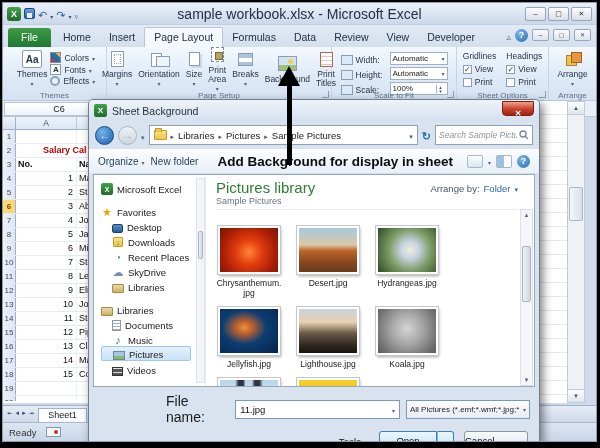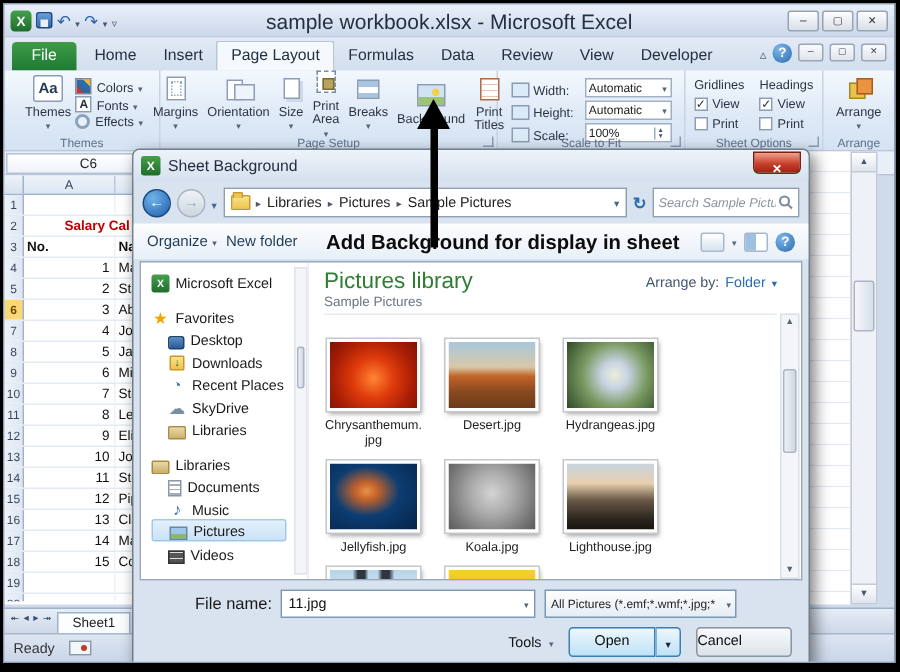--- a/index.html
+++ b/index.html
@@ -182,21 +182,21 @@
 .t4{background:radial-gradient(circle at 50% 45%,#d4d4d4 0%,#a8a8a8 40%,#787878 75%,#5a5a5a 100%)}
 .t5{background:linear-gradient(180deg,#c8d4de 0%,#e8d0b0 30%,#6a5a48 55%,#2a241c 85%,#181410 100%)}
 .t6{background:linear-gradient(90deg,rgba(20,25,35,0) 26%,rgba(20,25,35,.85) 32% 40%,rgba(20,25,35,0) 44% 55%,rgba(20,25,35,.85) 60% 68%,rgba(20,25,35,0) 74%),linear-gradient(180deg,#b8d4e8 0%,#dce8f0 45%,#f0f4f8 60%,#9ab4c4 100%)}
 .t7{background:linear-gradient(180deg,#f4d02a 0%,#f0b814 55%,#7a9a1e 80%,#3e6a14 100%)}
 .content-scroll{position:absolute;right:1px;top:34px;bottom:0;width:13px;background:#f3f5f8;border:1px solid #dbe0e8;display:flex;flex-direction:column;align-items:center}
 .cs-arrow{font-size:6px;color:#55667c;line-height:10px}
 .cs-arrow.down{margin-top:auto}
 .cs-thumb{width:9px;height:56px;margin-top:26px;background:linear-gradient(90deg,#eef1f5,#cfd7e1);border:1px solid #aab4c2;border-radius:2px}
 .dlg-footer{height:55px;padding:6px 9px 5px;display:flex;flex-direction:column;gap:6px}
 .frow{display:flex;align-items:center;gap:6px}
-.fn-label{font-size:11px;color:#1a1a1a;margin-left:32px}
+.fn-label{font-size:14px;color:#1a1a1a;margin-left:68px}
 .fn-combo{width:170px;height:19px;background:#fff;border:1px solid #7a98b8;display:flex;align-items:center;padding:0 4px;font-size:9.5px;color:#111}
 .fn-combo .caret{margin-left:auto}
 .ft-combo{width:128px;height:19px;background:linear-gradient(#fdfdfd,#e6edf5);border:1px solid #7a98b8;display:flex;align-items:center;padding:0 3px;font-size:8px;color:#222;white-space:nowrap;overflow:hidden}
 .ft-combo .caret{margin-left:auto}
 .frow2{justify-content:flex-end;gap:10px;padding-right:2px}
 .tools{display:flex;align-items:center;gap:5px;font-size:9.5px;color:#111}
 .btn-open-wrap{display:flex}
 .btn-open{width:58px;height:20px;background:linear-gradient(#ecf7fd,#bfe2f6);border:1px solid #3c7fb1;border-radius:3px 0 0 3px;font-size:9.5px;color:#0a0a0a;text-align:center;line-height:18px}
 .btn-open-caret{width:17px;height:20px;background:linear-gradient(#ecf7fd,#bfe2f6);border:1px solid #3c7fb1;border-left:1px solid #7fb2d6;border-radius:0 3px 3px 0;text-align:center}
 .btn-open-caret::after{content:"▾";font-size:7px;color:#223;line-height:18px}
@@ -662,26 +662,26 @@
             </div>
           <div class="file">
               <span class="thumb t2"></span>
               <span class="fname">Hydrangeas.jpg</span>
             </div>
           <div class="file">
               <span class="thumb t3"></span>
               <span class="fname">Jellyfish.jpg</span>
             </div>
           <div class="file">
+              <span class="thumb t5"></span>
+              <span class="fname">Lighthouse.jpg</span>
+            </div>
+          <div class="file">
               <span class="thumb t4"></span>
               <span class="fname">Koala.jpg</span>
-            </div>
-          <div class="file">
-              <span class="thumb t5"></span>
-              <span class="fname">Lighthouse.jpg</span>
             </div>
           <div class="file">
               <span class="thumb t6"></span>
             </div>
           <div class="file">
               <span class="thumb t7"></span>
             </div>
         </div>
         <div class="content-scroll">
           <span class="cs-arrow">▲</span>

